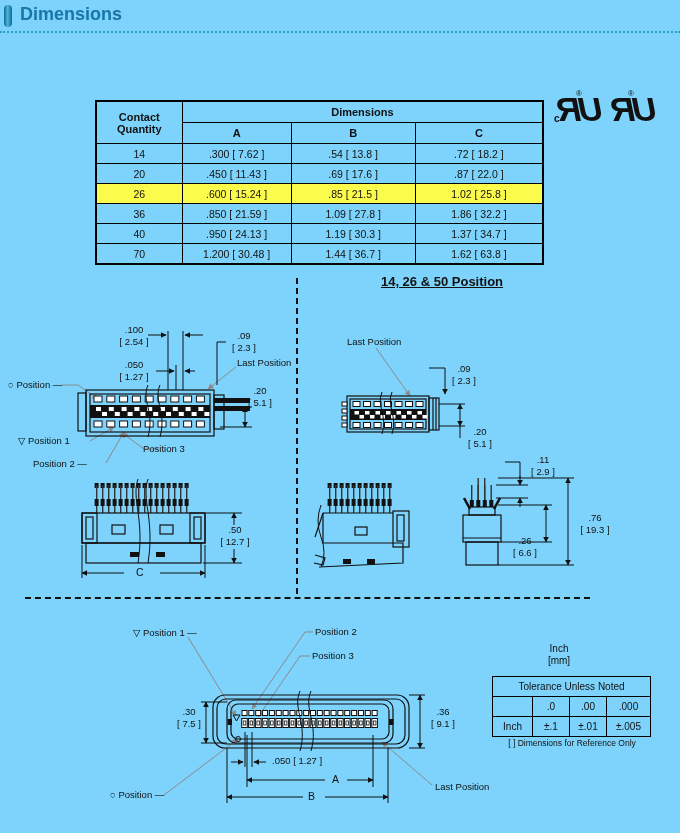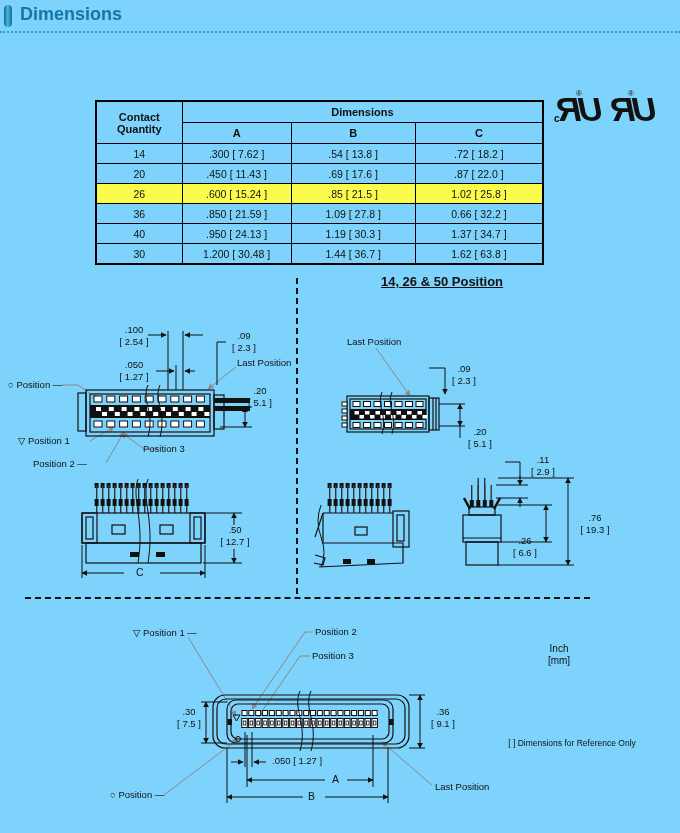--- a/index.html
+++ b/index.html
@@ -94,30 +94,30 @@
     <tr class="hl">
       <td>26</td>
           <td>.600 [ 15.24 ]</td>
           <td>.85 [ 21.5 ]</td>
           <td>1.02 [ 25.8 ]</td>
     </tr>
     <tr>
       <td>36</td>
           <td>.850 [ 21.59 ]</td>
           <td>1.09 [ 27.8 ]</td>
-          <td>0.66 [ 32.2 ]</td>
+          <td>1.86 [ 32.2 ]</td>
     </tr>
     <tr>
       <td>40</td>
           <td>.950 [ 24.13 ]</td>
           <td>1.19 [ 30.3 ]</td>
           <td>1.37 [ 34.7 ]</td>
     </tr>
     <tr>
-      <td>30</td>
+      <td>70</td>
           <td>1.200 [ 30.48 ]</td>
           <td>1.44 [ 36.7 ]</td>
           <td>1.62 [ 63.8 ]</td>
     </tr>
   </tbody>
     </table>
 
   <div class="ul-wrap">
     <span class="ul-c">c</span>
     <span class="ul-mark ul-m1">UR</span>
@@ -635,15 +635,40 @@
   <div class="lbl big" style="left:332px;top:773px">A</div>
   <div class="lbl big" style="left:308px;top:790px">B</div>
   <div class="lbl" style="left:110px;top:789px">
     <span>○</span>
     <span>Position</span> —
   </div>
   <div class="lbl" style="left:435px;top:781px">Last Position</div>
 
   <div class="tol-units" style="top:643px">Inch</div>
   <div class="tol-units" style="top:655px">[mm]</div>
+  <table class="tol-table">
+    <colgroup>
+        <col style="width:40px">
+        <col style="width:37px">
+        <col style="width:37px">
+        <col style="width:44px">
+      </colgroup>
+    <tbody>
+        <tr>
+      <td colspan="4">Tolerance Unless Noted</td>
+    </tr>
+    <tr>
+      <td></td>
+      <td>.0</td>
+      <td>.00</td>
+      <td>.000</td>
+    </tr>
+    <tr>
+      <td>Inch</td>
+      <td>±.1</td>
+      <td>±.01</td>
+      <td>±.005</td>
+    </tr>
+  </tbody>
+    </table>
   <div class="tol-note">[ ] Dimensions for Reference Only</div>
 
 </div>
 
 </body></html>

